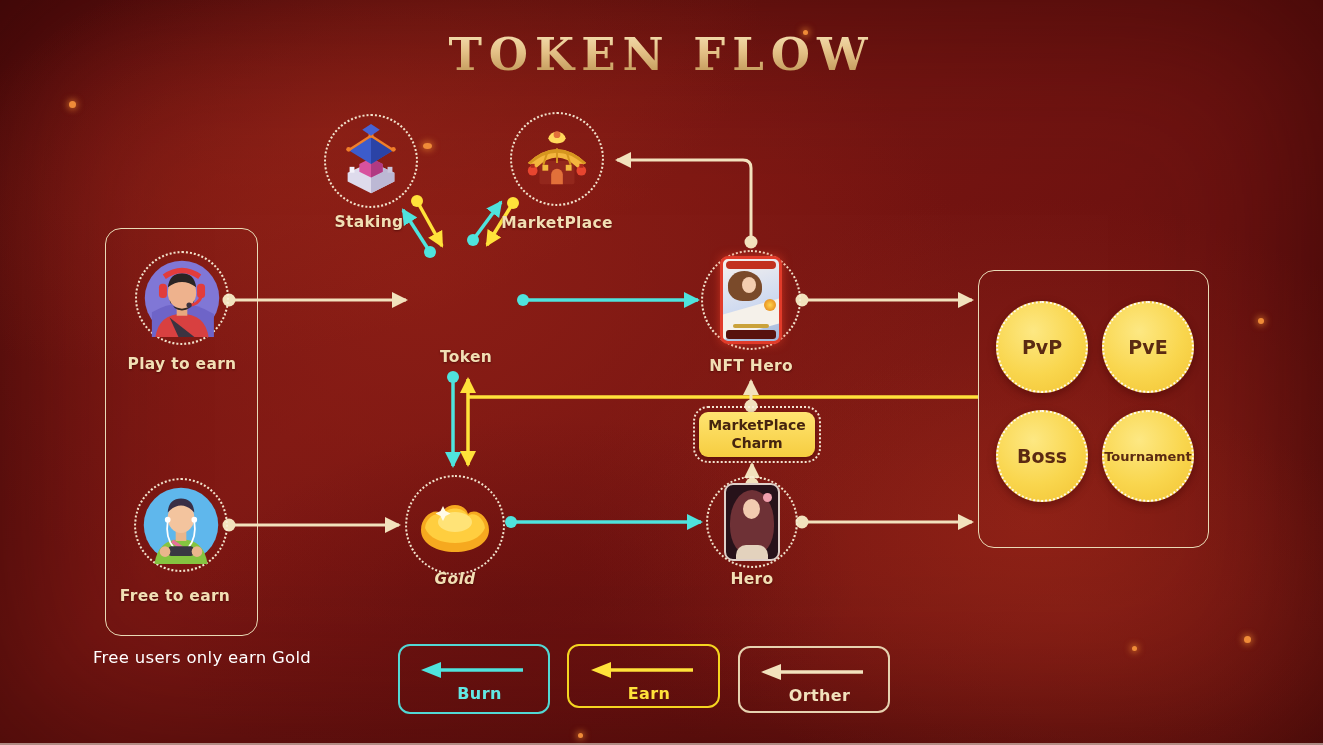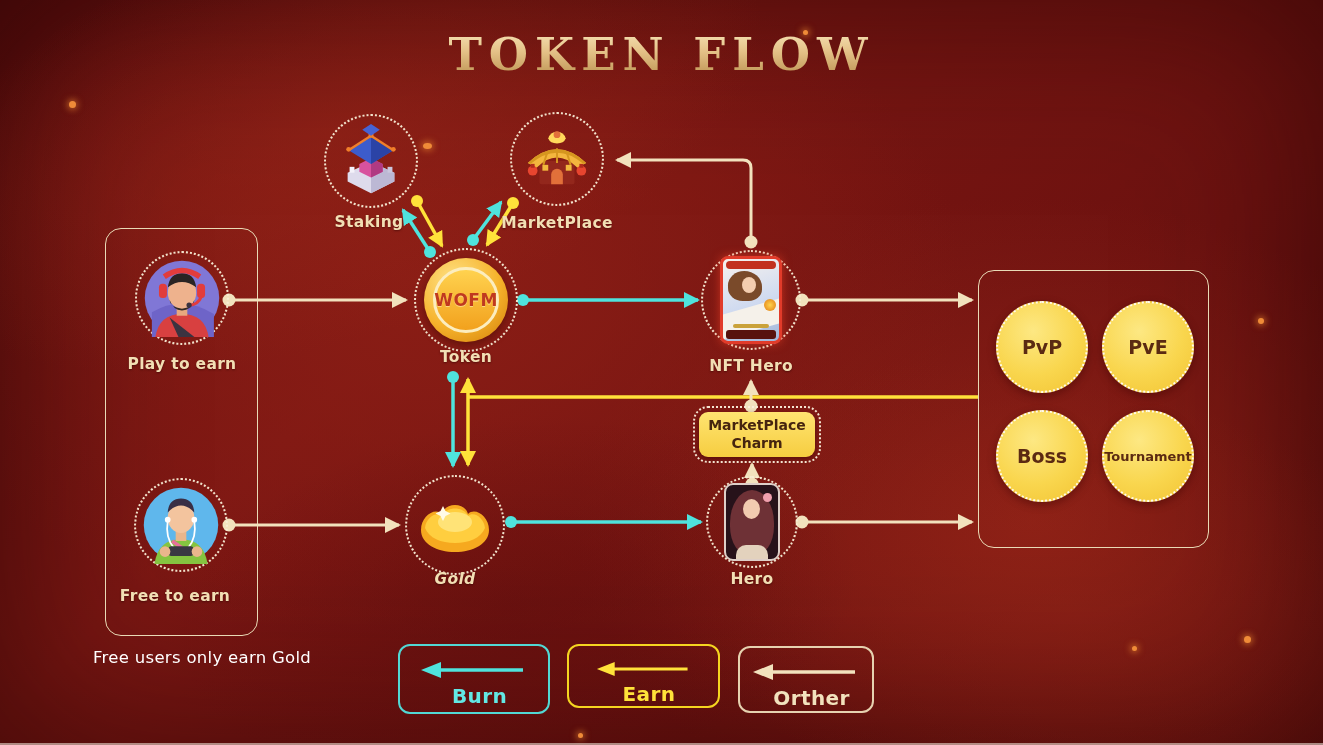--- a/index.html
+++ b/index.html
@@ -69,21 +69,21 @@
   .gm-circle{position:absolute;width:92px;height:92px;border-radius:50%;z-index:2;box-sizing:border-box;
     border:2.5px dotted rgba(255,252,245,.95);
     background:radial-gradient(circle at 40% 32%, #fde883 0%, #f9d64e 55%, #f2c433 100%);
     display:flex;align-items:center;justify-content:center;color:#5b2a12;font-weight:bold;font-size:19px;
     box-shadow:0 3px 8px rgba(60,5,0,.45);}
   .gm-circle.small{font-size:13px;}
 
   
   .legend-box{position:absolute;z-index:2;border-radius:12px;box-sizing:border-box;border:2.5px solid;
     display:flex;flex-direction:column;align-items:center;justify-content:flex-start;padding-top:15px;gap:5px;}
-  .legend-label{font-weight:bold;font-size:20px;letter-spacing:.4px;margin-left:11px;}
+  .legend-label{font-weight:bold;font-size:16px;letter-spacing:.4px;margin-left:11px;}
 
   .note{position:absolute;z-index:2;color:#ffffff;font-size:16.5px;letter-spacing:.3px;}
 </style>
 </head>
 <body>
 
 <div class="stage">
   <div class="swirl s1"></div>
   <div class="swirl s2"></div>
   <div class="swirl s3"></div>
@@ -217,29 +217,20 @@
         <circle cx="38" cy="13" r="3.5" fill="#e2703a"></circle>
         <circle cx="13" cy="50" r="5" fill="#e8452f"></circle>
           <rect x="11" y="43" width="4" height="4" fill="#b02a1c"></rect>
         <circle cx="63" cy="50" r="5" fill="#e8452f"></circle>
           <rect x="61" y="43" width="4" height="4" fill="#b02a1c"></rect>
       </svg>
     </div>
   </div>
   <div class="nlabel" style="left:487px;top:214px;width:140px;">MarketPlace</div>
 
-  <div class="node" style="left:414px;top:248px;">
-    <div class="ring" style="width:104px;height:104px;">
-      <div class="coin">
-        <div class="coin-inner">
-          <span class="coin-text">WOFM</span>
-        </div>
-      </div>
-    </div>
-  </div>
   <div class="nlabel" style="left:406px;top:348px;width:120px;">Token</div>
 
   <div class="node" style="left:701px;top:250px;">
     <div class="ring" style="width:100px;height:100px;">
       <div class="nft-card">
         <div class="hair"></div>
           <div class="face"></div>
           <div class="dress"></div>
         <div class="namebar"></div>
           <div class="badge"></div>
@@ -330,21 +321,21 @@
     </svg>
     <span class="legend-label" style="color:#62e8e4;">Burn</span>
   </div>
   <div class="legend-box" style="left:567px;top:644px;width:153px;height:64px;border-color:#f5d520;">
     <svg width="110" height="18" viewBox="0 0 110 18">
       <line x1="104" y1="9" x2="20" y2="9" stroke="#FFE23A" stroke-width="3.5"></line>
       <polygon points="2,9 22,1 22,17" fill="#FFE23A"></polygon>
     </svg>
     <span class="legend-label" style="color:#ffe23a;">Earn</span>
   </div>
-  <div class="legend-box" style="left:738px;top:646px;width:136px;height:67px;border-color:#e6d2b0;">
+  <div class="legend-box" style="left:738px;top:646px;width:152px;height:67px;border-color:#e6d2b0;">
     <svg width="110" height="18" viewBox="0 0 110 18">
       <line x1="104" y1="9" x2="20" y2="9" stroke="#F2E2BD" stroke-width="3.5"></line>
       <polygon points="2,9 22,1 22,17" fill="#F2E2BD"></polygon>
     </svg>
     <span class="legend-label" style="color:#f2e2bd;">Orther</span>
   </div>
 
   <div class="note" style="left:93px;top:648px;">Free users only earn Gold</div>
 </div>
 

